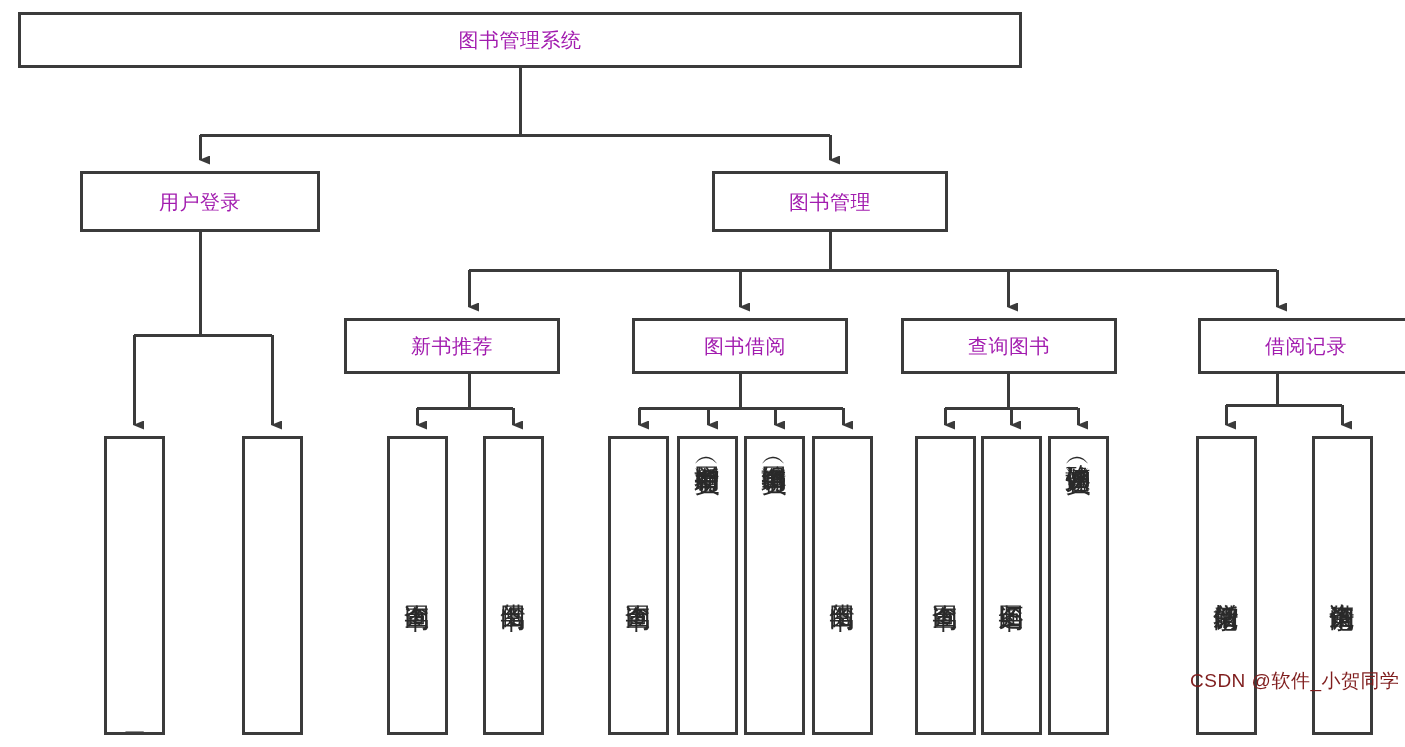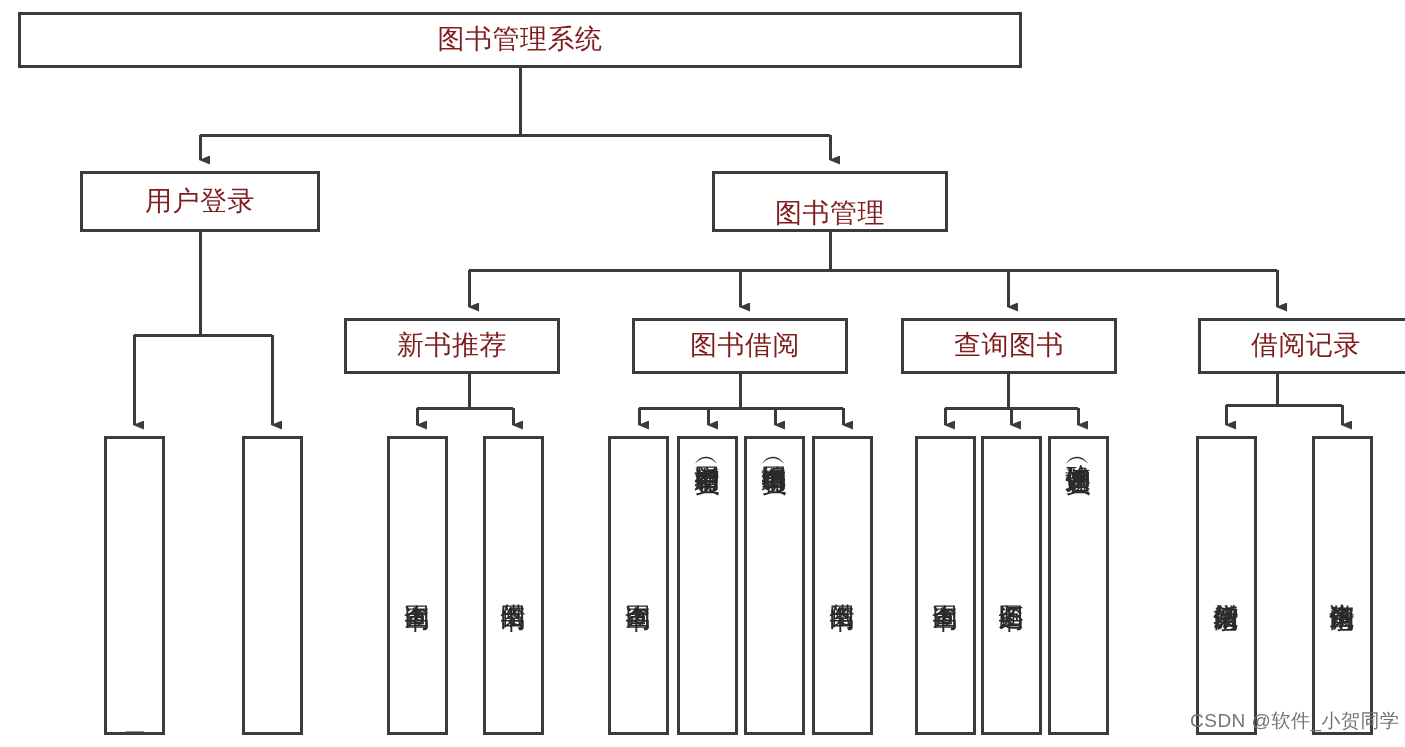--- a/index.html
+++ b/index.html
@@ -30,46 +30,46 @@
     position: absolute;
     box-sizing: border-box;
     background: #ffffff;
     border: 3px solid #3b3b3b;
     display: flex;
     align-items: center;
     justify-content: center;
     overflow: hidden;
   }
   .node-h .node-label {
-    font-size: 27px;
+    font-size: 20px;
     line-height: 1.1;
-    color: #7f1d1d;
+    color: #a21caf;
     letter-spacing: 0.5px;
     white-space: nowrap;
   }
   .node-v {
     align-items: flex-end;
     justify-content: center;
     padding-bottom: 16px;
   }
   .node-v .node-label {
     writing-mode: vertical-rl;
     text-orientation: upright;
     font-size: 25px;
     line-height: 1.28;
     color: #2a2a2a;
     letter-spacing: 1px;
     white-space: nowrap;
   }
   #watermark {
     position: absolute;
     left: 1190px;
-    top: 708px;
+    top: 668px;
     font-size: 19px;
-    color: #737373;
+    color: #7f1d1d;
     white-space: nowrap;
     letter-spacing: 0.5px;
     font-family: "Liberation Sans", "DejaVu Sans", sans-serif;
   }
 </style>
 </head>
 <body>
 
 <div id="diagram-root">
 
@@ -125,21 +125,21 @@
     </g>
   </svg>
 
   <div class="node node-h" style="left:18px; top:12px; width:1004px; height:56px;">
     <span class="node-label">图书管理系统</span>
   </div>
 
   <div class="node node-h" style="left:80px; top:171px; width:240px; height:61px;">
     <span class="node-label">用户登录</span>
   </div>
-  <div class="node node-h" style="left:712px; top:171px; width:236px; height:61px;align-items:flex-end;">
+  <div class="node node-h" style="left:712px; top:171px; width:236px; height:61px;">
     <span class="node-label">图书管理</span>
   </div>
 
   <div class="node node-h" style="left:344px; top:318px; width:216px; height:56px;">
     <span class="node-label">新书推荐</span>
   </div>
   <div class="node node-h" style="left:632px; top:318px; width:216px; height:56px;padding-left:10px;">
     <span class="node-label">图书借阅</span>
   </div>
   <div class="node node-h" style="left:901px; top:318px; width:216px; height:56px;">

